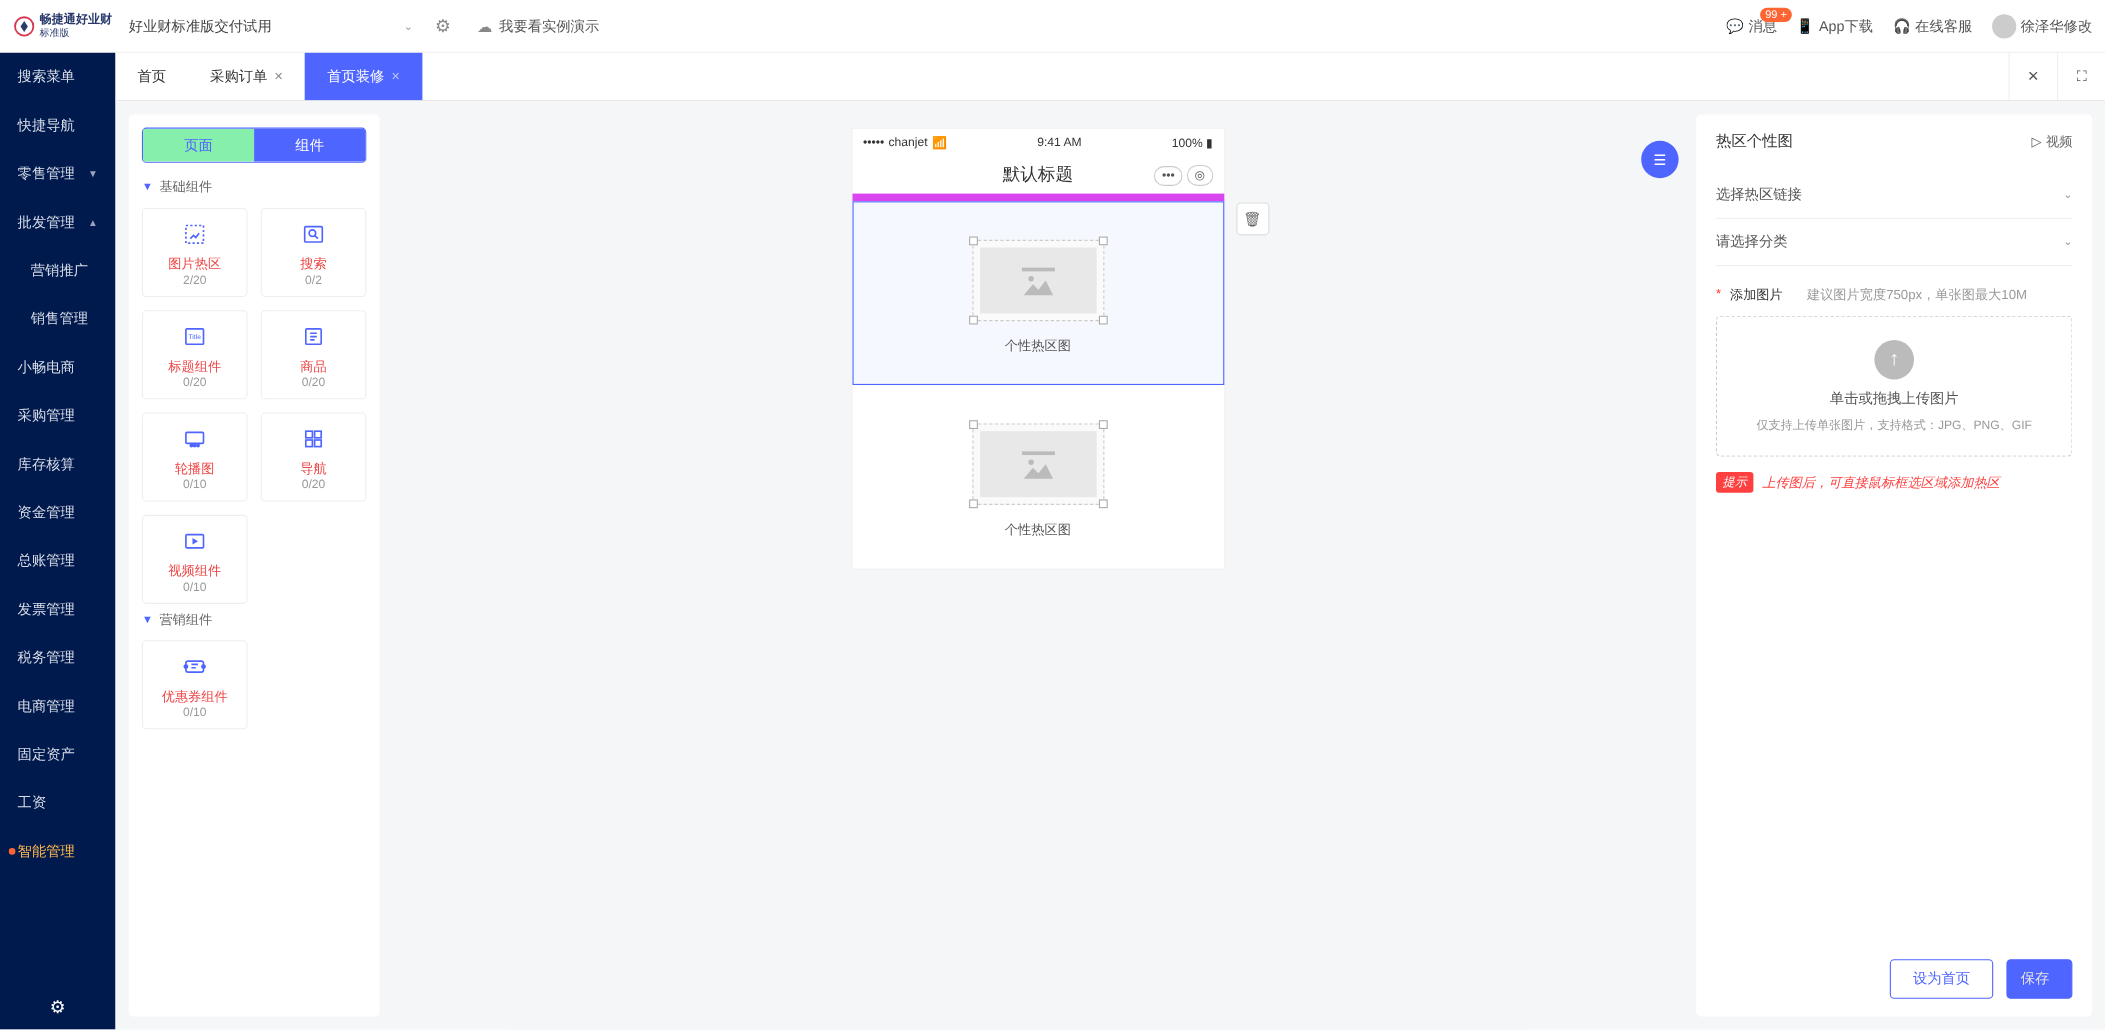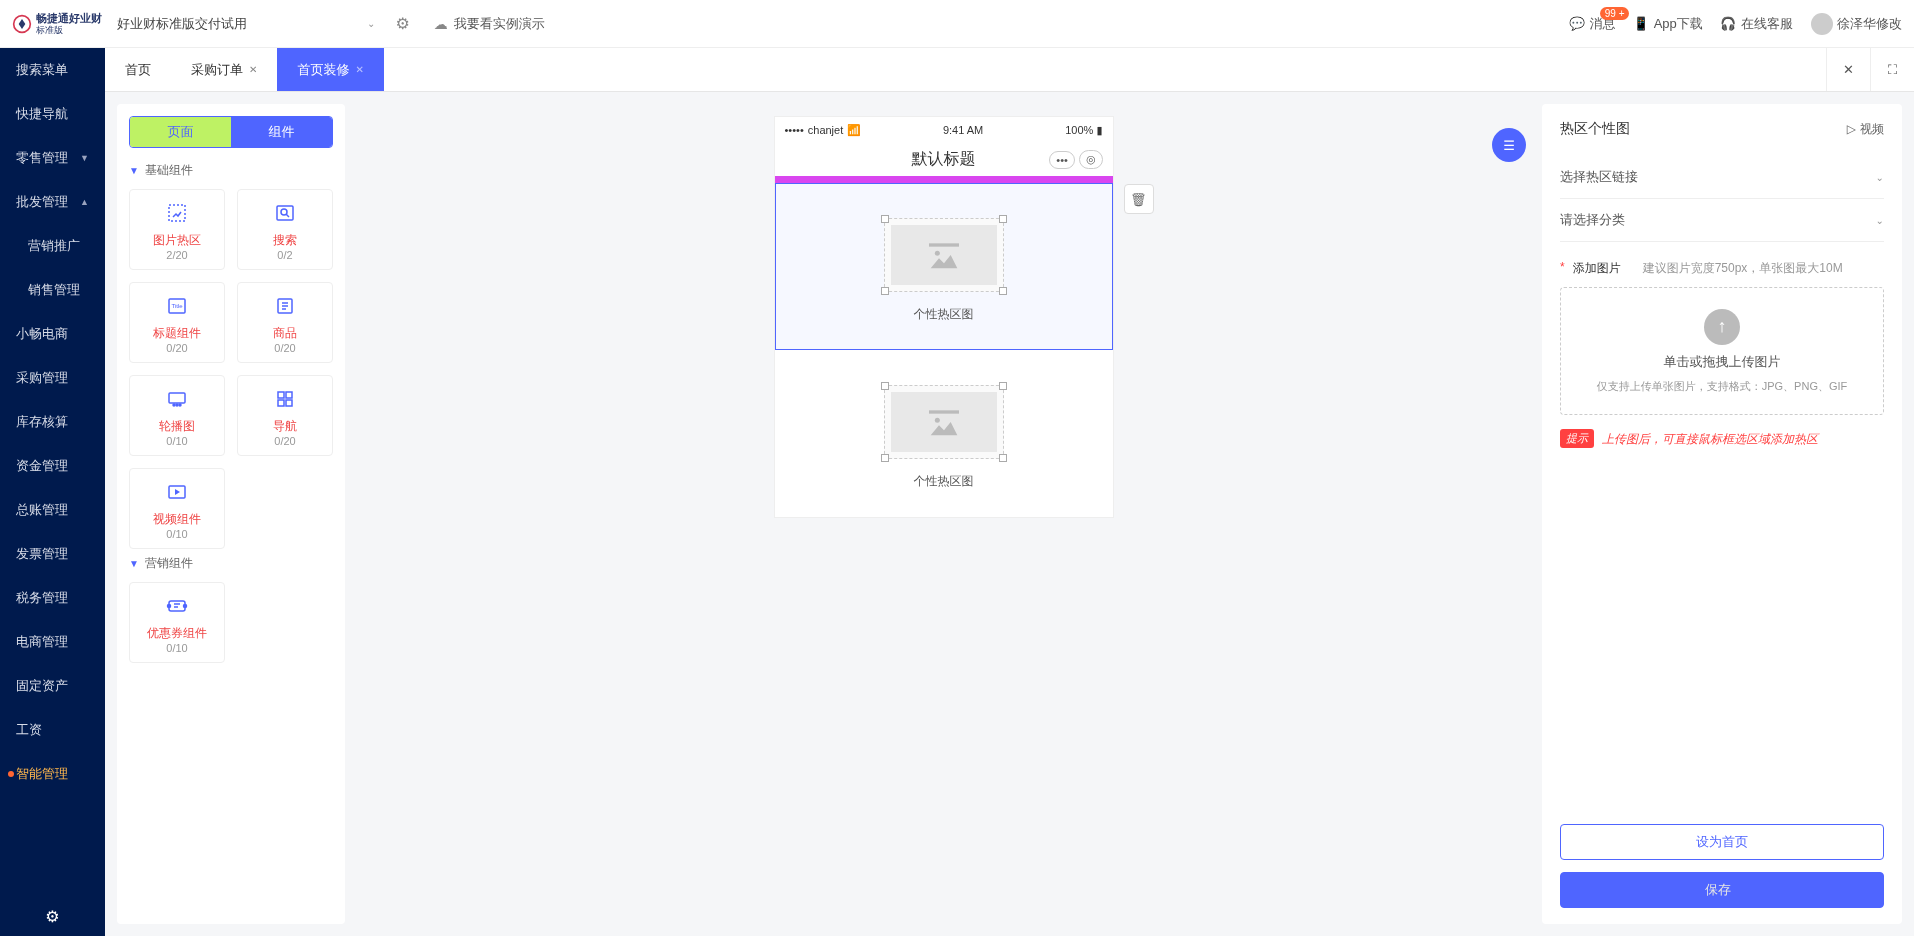--- a/index.html
+++ b/index.html
@@ -47,21 +47,21 @@
 .tab-close { font-size: 10px; color: inherit; opacity: .6; cursor: pointer; }
 .tabs-spacer { flex: 1; }
 .tab-icon { width: 44px; display: flex; align-items: center; justify-content: center; border-left: 1px solid #eee; color: #555; cursor: pointer; }
 
 
 .workspace { flex: 1; display: flex; min-height: 0; background: #f5f6f8; }
 
 
 .palette { width: 228px; background: #fff; margin: 12px 0 12px 12px; border-radius: 4px; padding: 12px; overflow-y: auto; }
 .palette-switch { display: flex; border: 1px solid #4f65ff; border-radius: 4px; overflow: hidden; margin-bottom: 14px; }
-.switch-half { flex: 1; text-align: center; padding: 6px 0; cursor: pointer; color: #4f65ff; background: #bef264; }
+.switch-half { flex: 1; text-align: center; padding: 6px 0; cursor: pointer; color: #4f65ff; background: #86efac; }
 .switch-half.active { background: #4f65ff; color: #fff; }
 .group-header { display: flex; align-items: center; gap: 6px; color: #666; font-size: 12px; margin: 6px 0 10px; cursor: pointer; }
 .group-caret { color: #4f65ff; font-size: 10px; }
 .cards { display: grid; grid-template-columns: 1fr 1fr; gap: 12px; }
 .card { border: 1px solid #eee; border-radius: 4px; padding: 10px 0 8px; text-align: center; cursor: grab; }
 .card-icon { width: 34px; height: 26px; margin: 0 auto 6px; display: flex; align-items: center; justify-content: center; color: #4f65ff; }
 .card-icon svg { width: 24px; height: 24px; }
 .card-name { font-size: 12px; color: #ef4444; }
 .card-count { font-size: 11px; color: #999; }
 
@@ -93,21 +93,21 @@
 .rp-select { border-bottom: 1px solid #eee; padding: 12px 0; display: flex; align-items: center; justify-content: space-between; color: #555; cursor: pointer; }
 .rp-label-row { display: flex; align-items: flex-start; gap: 8px; margin: 18px 0 10px; font-size: 12px; }
 .req-star { color: #ff4040; }
 .rp-hint { color: #999; }
 .upload-box { border: 1px dashed #ccc; border-radius: 4px; height: 128px; display: flex; flex-direction: column; align-items: center; justify-content: center; gap: 8px; color: #555; cursor: pointer; }
 .upload-circle { width: 36px; height: 36px; border-radius: 50%; background: #bbb; color: #fff; display: flex; align-items: center; justify-content: center; font-size: 18px; }
 .upload-title { font-size: 13px; text-align: center; }
 .upload-sub { font-size: 11px; color: #999; }
 .tip-row { display: flex; align-items: flex-end; gap: 8px; margin-top: 14px; color: #ff4040; font-size: 12px; font-style: italic; }
 .tip-badge { background: #ff4040; color: #fff; border-radius: 3px; padding: 2px 6px; font-size: 11px; }
-.rp-footer { margin-top: auto; display: flex; justify-content: flex-end; gap: 12px; padding-top: 18px; flex-direction: column; }
+.rp-footer { margin-top: auto; display: flex; justify-content: flex-end; gap: 12px; padding-top: 18px; }
 .btn { padding: 8px 20px; border-radius: 4px; font-size: 13px; cursor: pointer; border: 1px solid #4f65ff; }
 .btn-outline { background: #fff; color: #4f65ff; }
 .btn-primary { background: #4f65ff; color: #e5e5e5; padding-left: 12px; }
 </style>
 </head>
 <body>
 
 <div class="top-header">
   <div class="logo-area">
     <svg class="logo-icon" viewBox="0 0 24 24">

